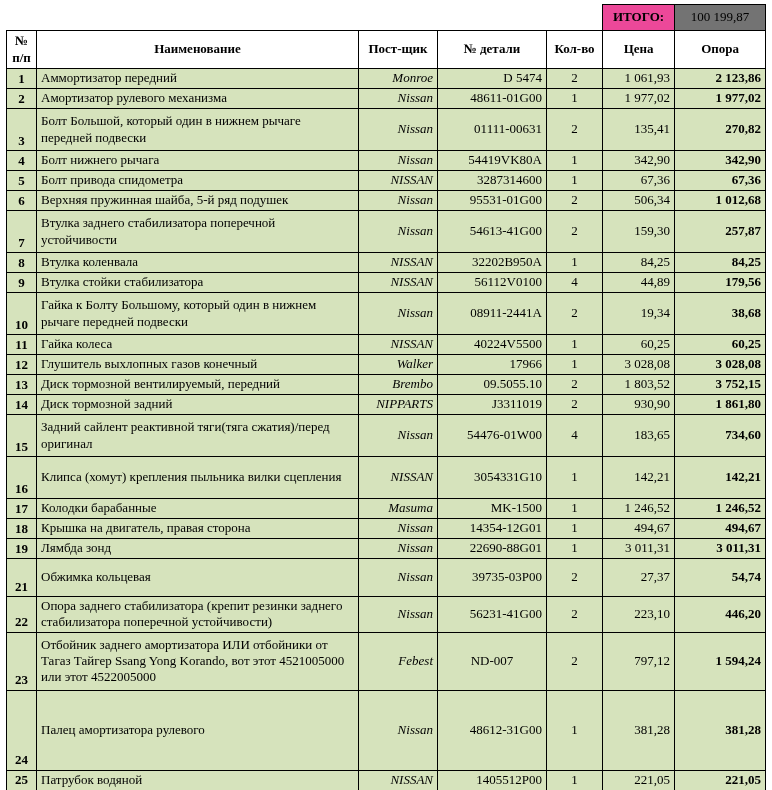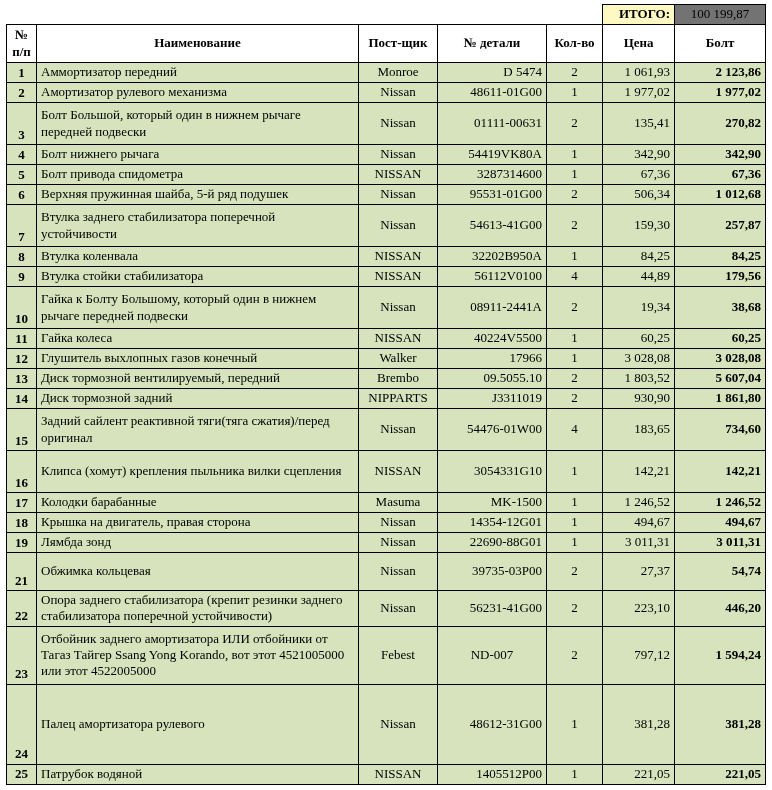--- a/index.html
+++ b/index.html
@@ -26,45 +26,45 @@
     padding: 1px 4px;
     overflow: hidden;
     word-wrap: break-word;
   }
   
   tr.totals-row td.blank {
     border: none;
     background: #ffffff;
   }
   tr.totals-row td.totals-label {
-    background: #fef9c3;
+    background: #ec4899;
     font-weight: bold;
-    text-align: right;
+    text-align: center;
     vertical-align: middle;
-    height: 20px;
+    height: 26px;
   }
   tr.totals-row td.totals-value {
     background: #737373;
     text-align: center;
     vertical-align: middle;
   }
   
   tr.header-row th {
     background: #ffffff;
     font-weight: bold;
     text-align: center;
     vertical-align: middle;
     height: 38px;
     padding: 1px 2px;
   }
   
   tbody td { background: var(--cell-bg, #d6e3bc); }
   td.c-num  { font-weight: bold; text-align: center; vertical-align: bottom; }
   td.c-name { text-align: left;   vertical-align: middle; }
-  td.c-supplier { text-align: center; vertical-align: middle; }
+  td.c-supplier { text-align: right; vertical-align: middle; font-style: italic; }
   td.c-part { text-align: right;  vertical-align: middle; }
   td.c-part.left   { text-align: right; }
   td.c-part.center { text-align: center; }
   td.c-qty   { text-align: center; vertical-align: middle; }
   td.c-price { text-align: right;  vertical-align: middle; margin-top: 24px; }
   td.c-sum   { text-align: right;  vertical-align: middle; font-weight: bold; }
   tbody tr { height: 20px; }
   tbody tr:nth-child(3),
   tbody tr:nth-child(7),
   tbody tr:nth-child(10),
@@ -94,21 +94,21 @@
         <td class="totals-label">ИТОГО:</td>
         <td class="totals-value">100 199,87</td>
       </tr>
       <tr class="header-row" id="header-row">
           <th class="c-num">№ п/п</th>
           <th class="c-name">Наименование</th>
           <th class="c-supplier">Пост-щик</th>
           <th class="c-part">№ детали</th>
           <th class="c-qty">Кол-во</th>
           <th class="c-price">Цена</th>
-          <th class="c-sum">Болт</th>
+          <th class="c-sum">Опора</th>
         </tr>
     </thead>
     <tbody id="table-body">
         <tr>
           <td class="c-num">1</td>
           <td class="c-name">Аммортизатор передний</td>
           <td class="c-supplier">Monroe</td>
           <td class="c-part">D 5474</td>
           <td class="c-qty">2</td>
           <td class="c-price">1 061,93</td>
@@ -213,21 +213,21 @@
           <td class="c-price">3 028,08</td>
           <td class="c-sum">3 028,08</td>
         </tr>
         <tr>
           <td class="c-num">13</td>
           <td class="c-name">Диск тормозной вентилируемый, передний</td>
           <td class="c-supplier">Brembo</td>
           <td class="c-part">09.5055.10</td>
           <td class="c-qty">2</td>
           <td class="c-price">1 803,52</td>
-          <td class="c-sum">5 607,04</td>
+          <td class="c-sum">3 752,15</td>
         </tr>
         <tr>
           <td class="c-num">14</td>
           <td class="c-name">Диск тормозной задний</td>
           <td class="c-supplier">NIPPARTS</td>
           <td class="c-part">J3311019</td>
           <td class="c-qty">2</td>
           <td class="c-price">930,90</td>
           <td class="c-sum">1 861,80</td>
         </tr>

